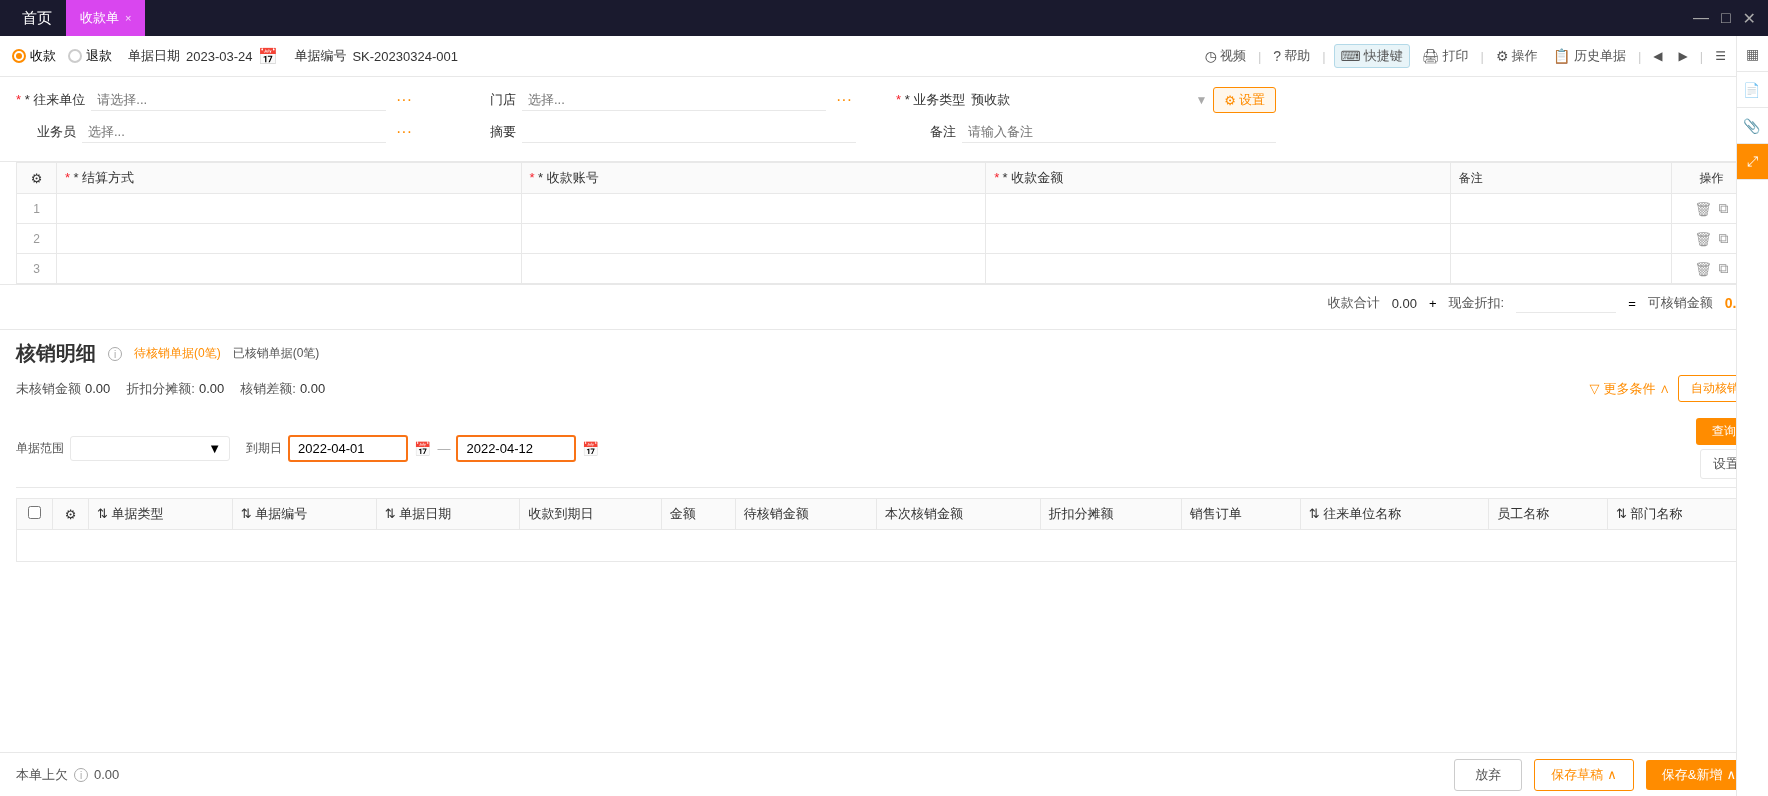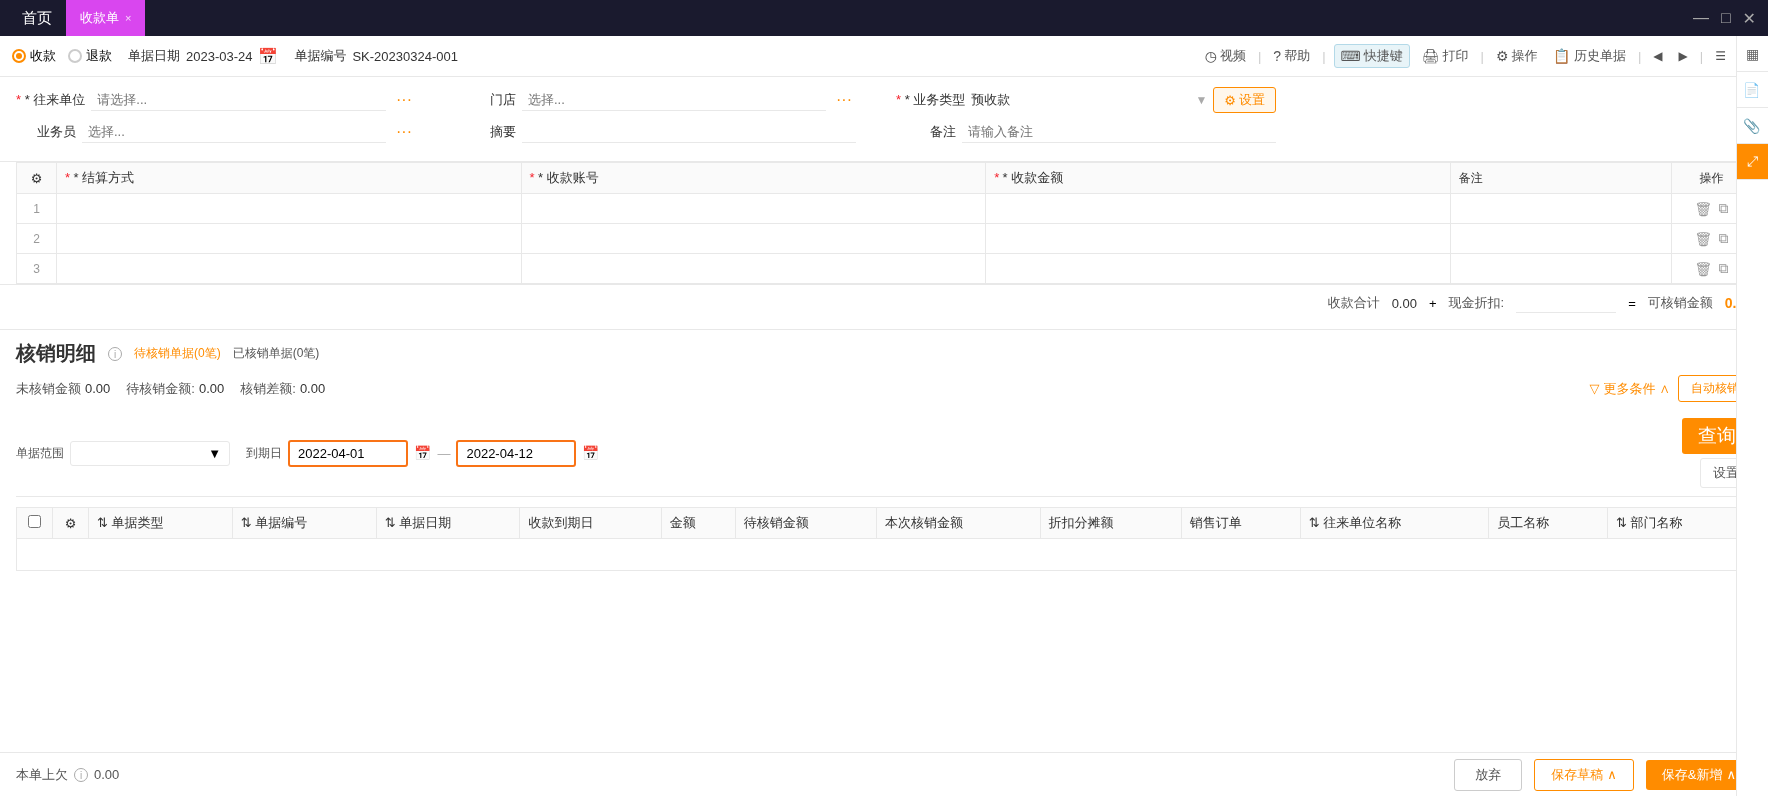--- a/index.html
+++ b/index.html
@@ -104,21 +104,21 @@
     .search-select {
       border: 1px solid #e8e8e8; padding: 4px 8px; border-radius: 3px; min-width: 120px; display: flex; align-items: center; gap: 4px; cursor: pointer; background: #fff;
     }
     .search-input {
       border: 2px solid #f97316; padding: 4px 8px; border-radius: 3px; min-width: 120px; background: #fff; outline: none;
     }
     .cal-icon { color: #ff8c00; cursor: pointer; font-size: 14px; }
     .date-sep { color: #aaa; }
     .search-spacer { flex: 1; }
     .query-btn {
-      background: #ff8c00; color: #fff; border: none; padding: 5px 16px; border-radius: 3px; cursor: pointer; font-size: 19px;
+      background: #ff8c00; color: #fff; border: none; padding: 5px 16px; border-radius: 3px; cursor: pointer; font-size: 12px;
     }
     .setting-btn {
       background: #fff; border: 1px solid #e8e8e8; color: #555; padding: 5px 12px; border-radius: 3px; cursor: pointer; font-size: 13px;
     }
 
     
     .lower-table-section { padding: 0 16px; background: #fff; }
 
     
     .bottom-bar {
@@ -367,21 +367,21 @@
       <span class="verify-tab">待核销单据(0笔)</span>
       <span class="verify-tab normal">已核销单据(0笔)</span>
     </div>
 
     <div class="verify-stats-row">
       <div class="verify-stat">
         <span>未核销金额</span>
         <span class="verify-stat-value">0.00</span>
       </div>
       <div class="verify-stat">
-        <span>待核销金额:</span>
+        <span>折扣分摊额:</span>
         <span class="verify-stat-value">0.00</span>
       </div>
       <div class="verify-stat">
         <span>核销差额:</span>
         <span class="verify-stat-value">0.00</span>
       </div>
       <div class="verify-actions">
         <div class="filter-btn">
           <span>▽</span>
           <span>更多条件 ∧</span>

